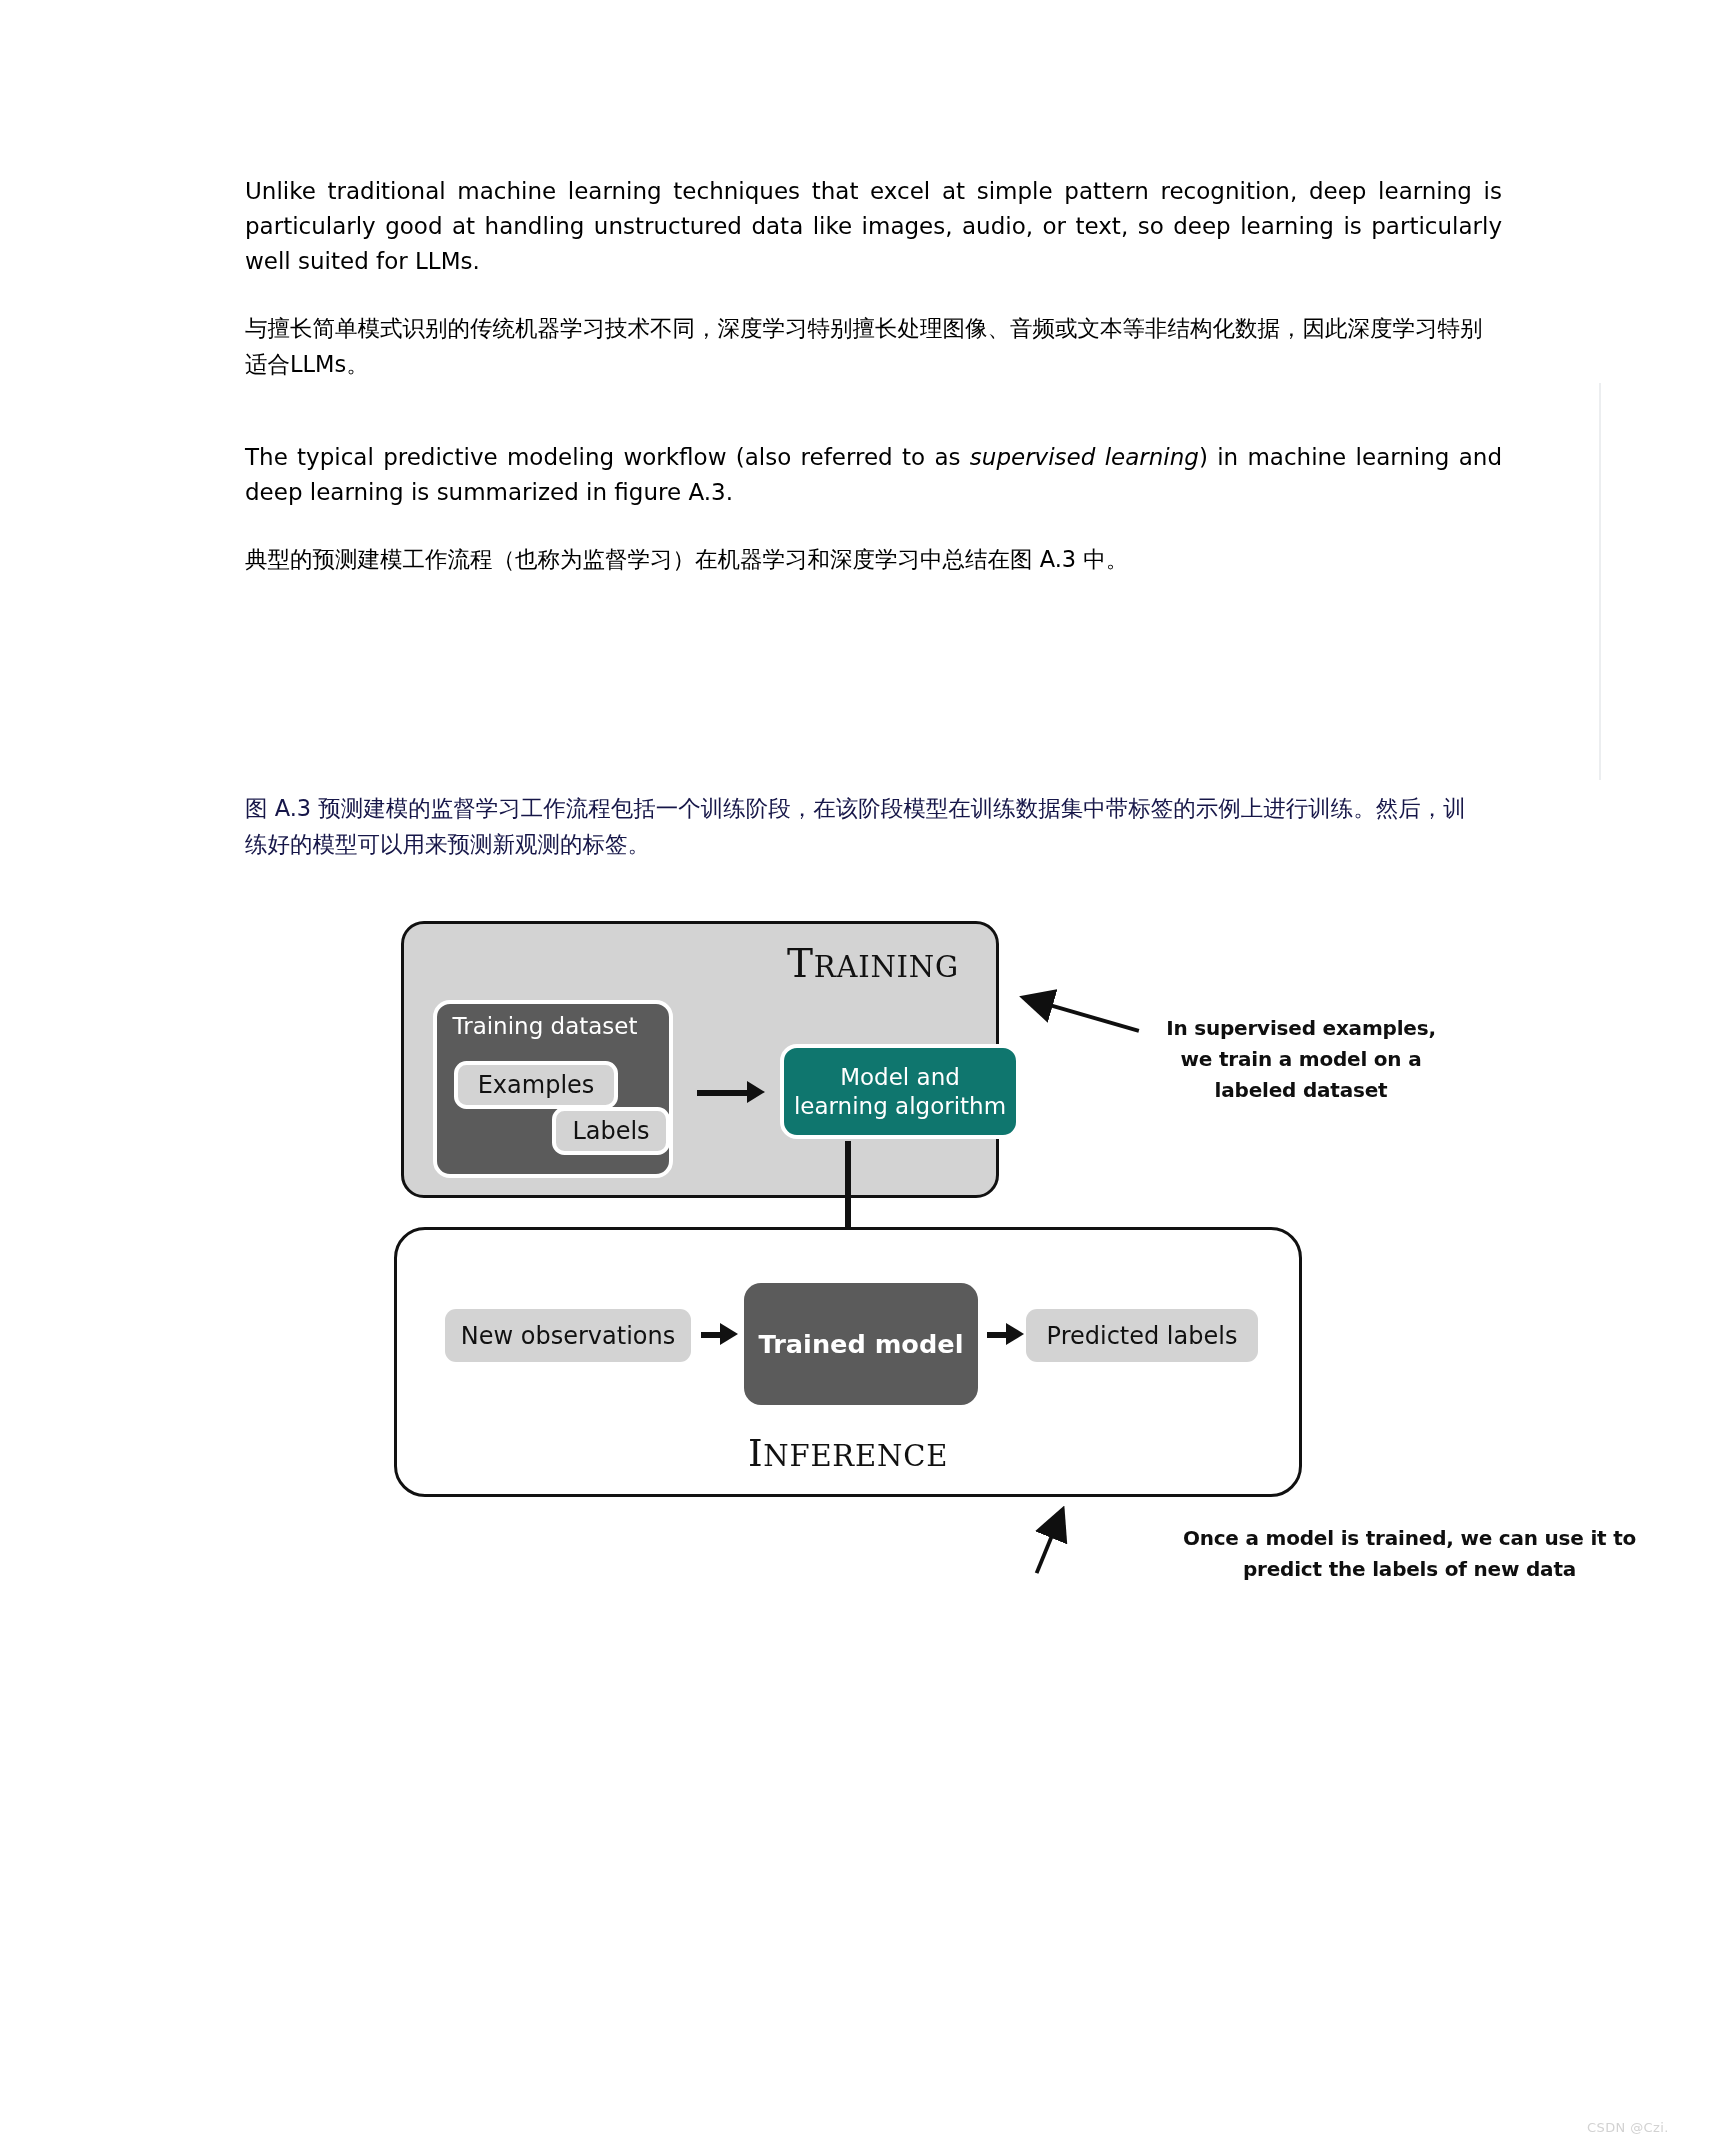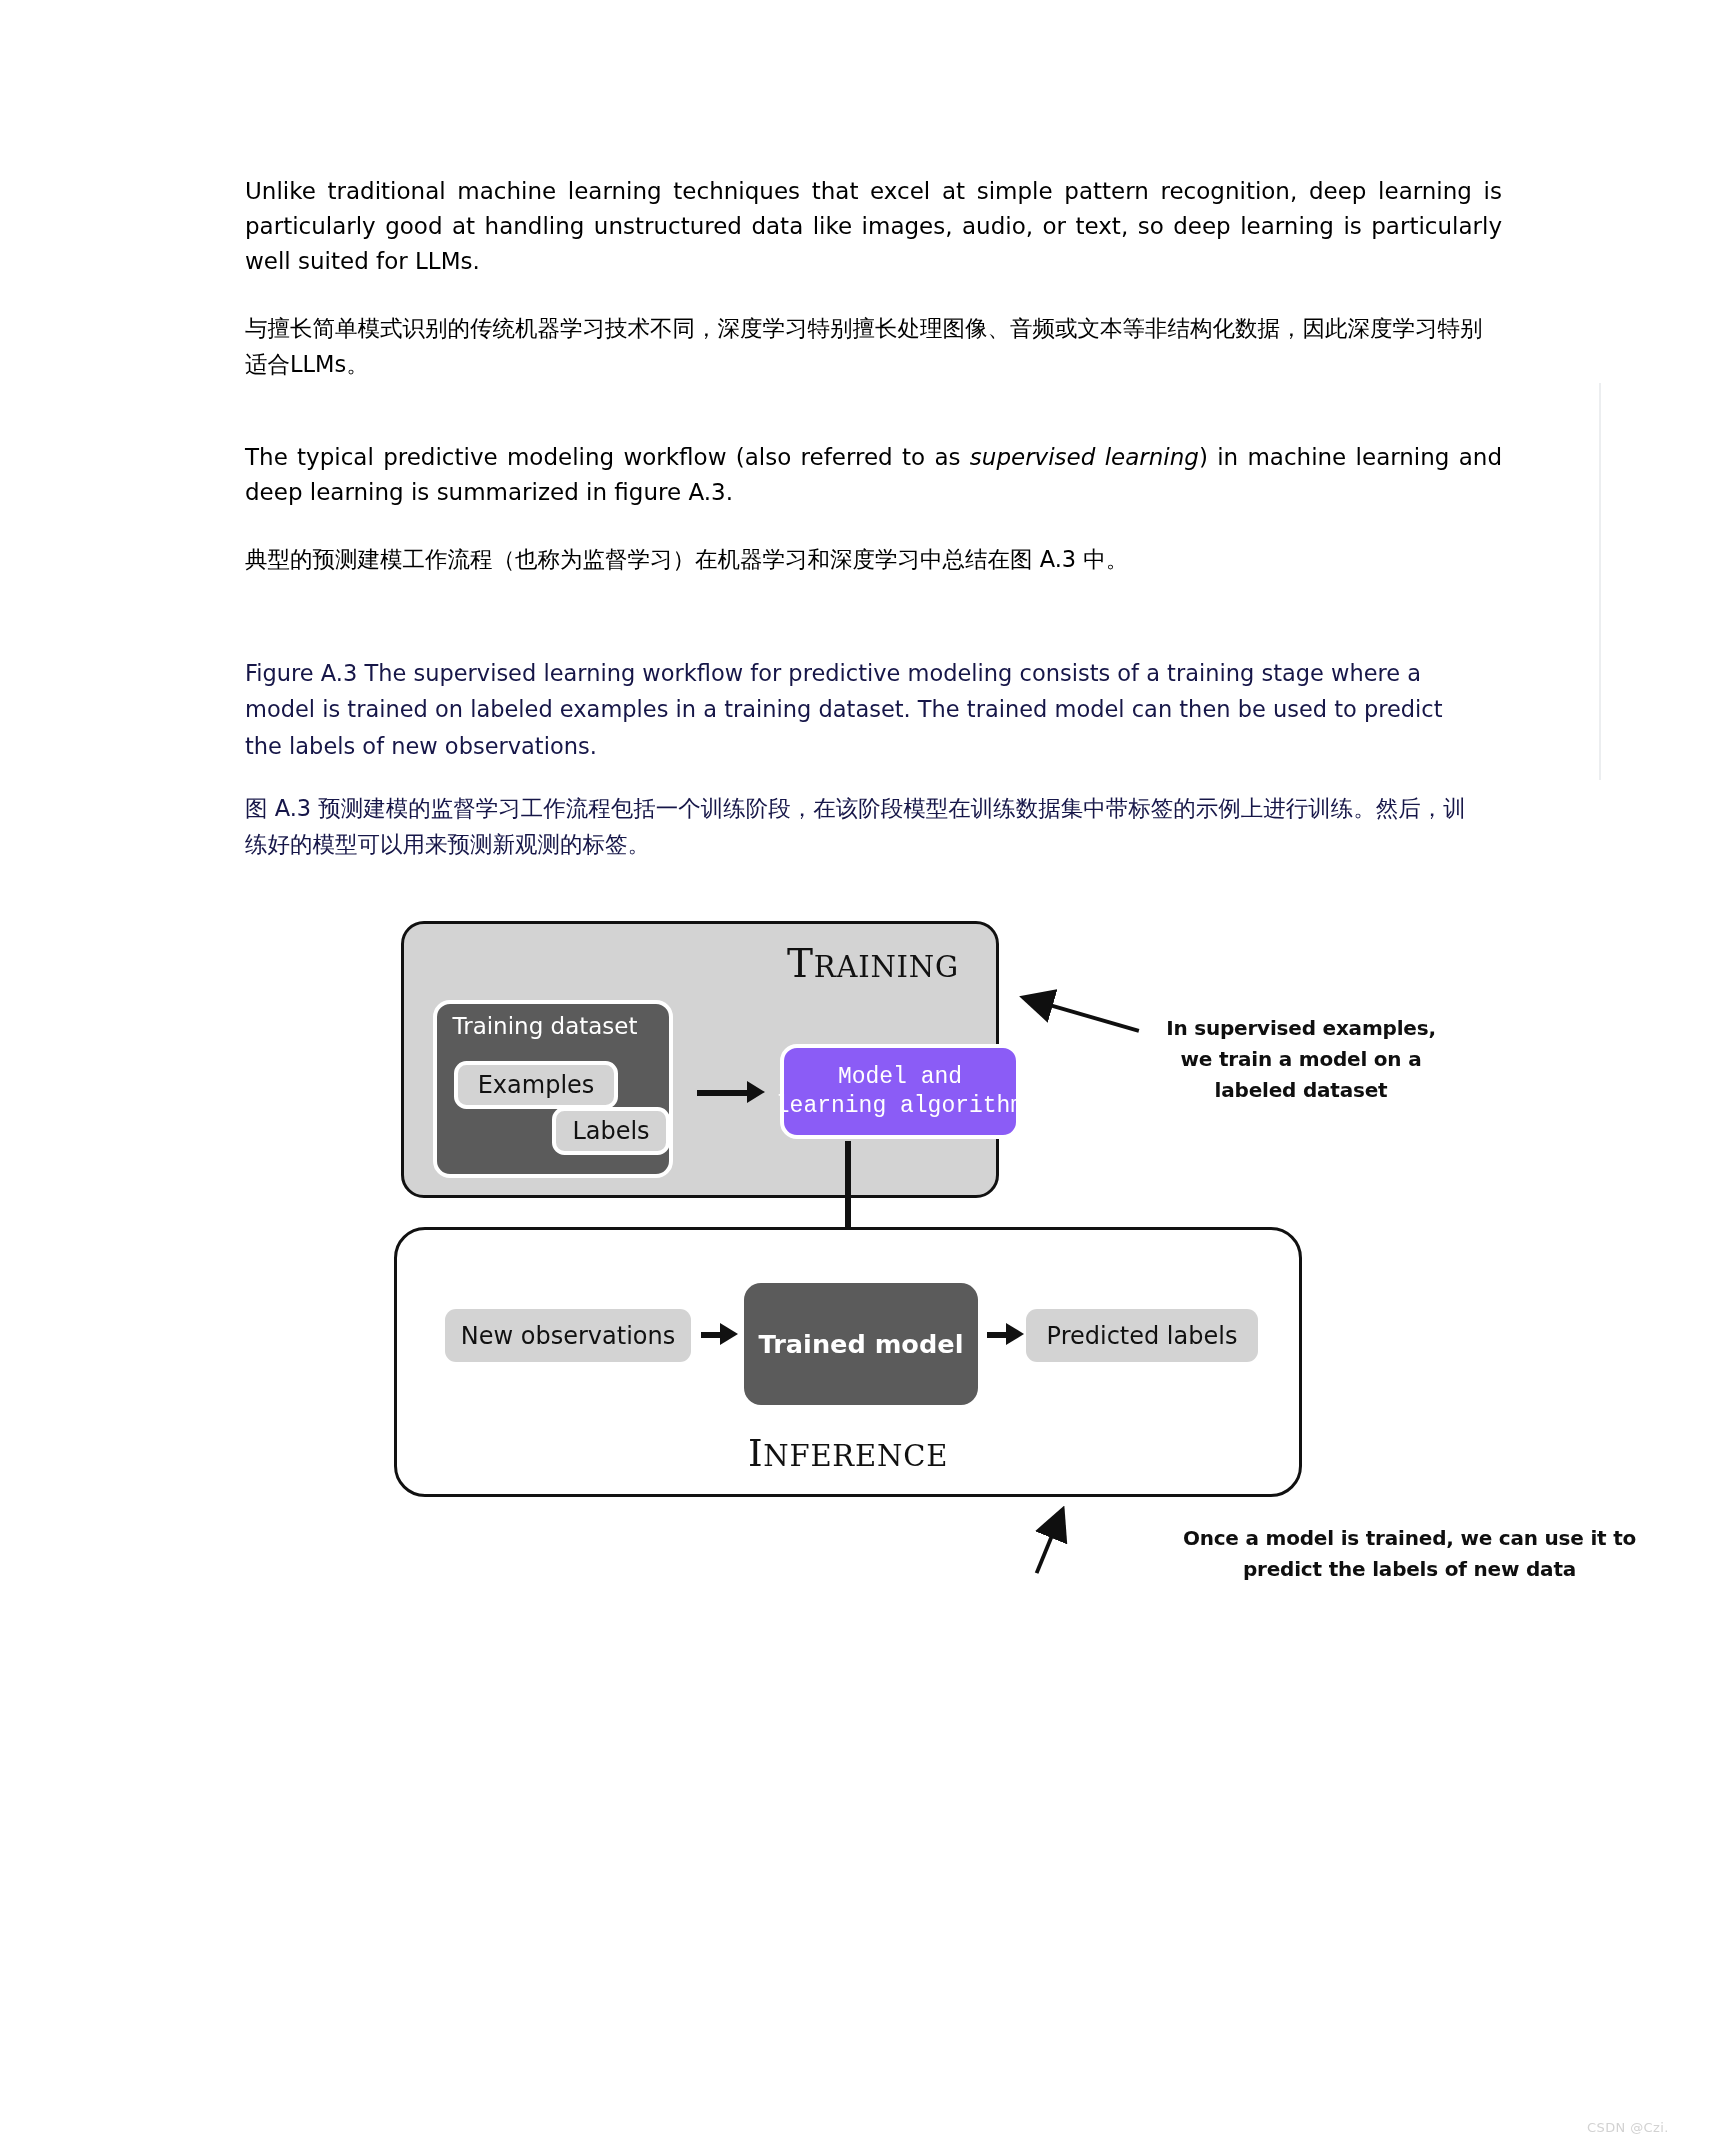--- a/index.html
+++ b/index.html
@@ -149,28 +149,27 @@
     border-radius: 12.4px;
     box-sizing: border-box;
     display: flex; align-items: center; justify-content: center;
   }
   .labels-box span { font-size: 24px; color: #111111; }
 
   .model-box {
     position: absolute;
     left: 376px; top: 120px;
     width: 240px; height: 95px;
-    background: #8b5cf6;
+    background: #0f766e;
     border: 4.6px solid #ffffff;
     border-radius: 17px;
     box-sizing: border-box;
     display: flex; flex-direction: column;
     align-items: center; justify-content: center;
     line-height: 1.25;
-    font-family: Liberation Mono, monospace;
   }
   .model-box span { font-size: 23px; color: #ffffff; white-space: nowrap; }
 
   
   .arrow-h {
     position: absolute;
     height: 0;
   }
   .arrow-h .shaft {
     position: absolute;
@@ -307,21 +306,20 @@
   </div>
 
   <div class="block-en-2">
     <p class="para en"><span>The typical predictive modeling workflow (also referred to as </span><span class="ital">supervised learning</span><span>) in machine learning and deep learning is summarized in figure A.3.</span></p>
   </div>
 
   <div class="block-cn-2">
     <p class="para cn">典型的预测建模工作流程（也称为监督学习）在机器学习和深度学习中总结在图 A.3 中。</p>
   </div>
 
-  <div class="caption-en">Figure A.3 The supervised learning workflow for predictive modeling consists of a training stage where a model is trained on labeled examples in a training dataset. The trained model can then be used to predict the labels of new observations.</div>
   <div class="caption-cn">图 A.3 预测建模的监督学习工作流程包括一个训练阶段，在该阶段模型在训练数据集中带标签的示例上进行训练。然后，训练好的模型可以用来预测新观测的标签。</div>
 
   <div class="right-rule"></div>
 
   <div class="figure">
 
     <div class="training-box">
       <div class="training-title"><span class="">T</span><span class="sc">RAINING</span></div>
 
       <div class="dataset-box">

